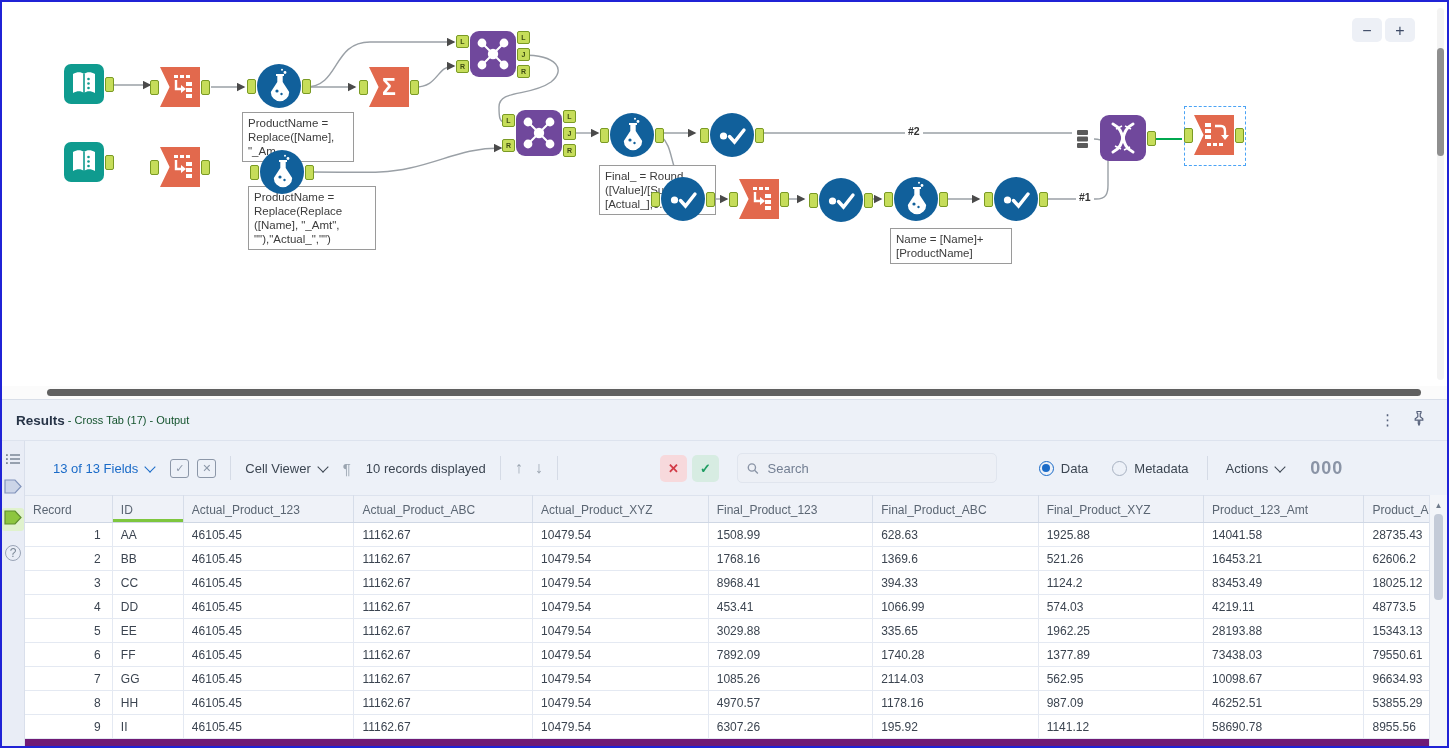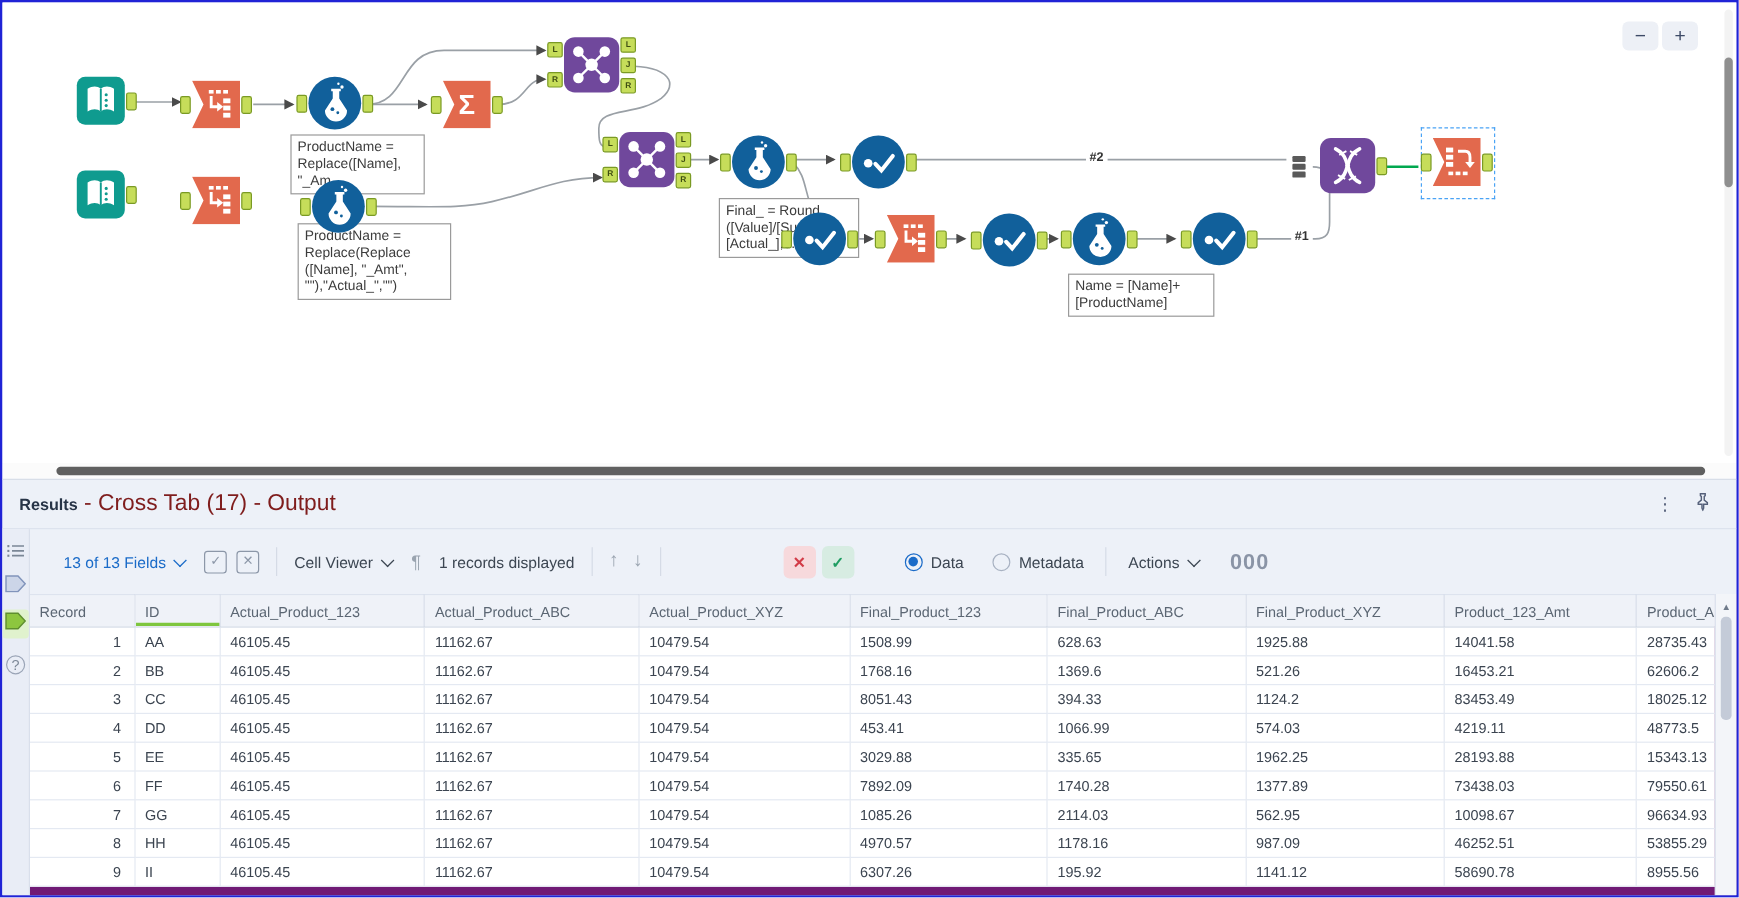--- a/index.html
+++ b/index.html
@@ -26,21 +26,21 @@
   .vtrack{position:absolute;right:3px;top:6px;bottom:6px;width:7px;background:#f3f3f3;border-radius:4px;z-index:8;}
   .vthumb{position:absolute;top:40px;left:0;width:7px;height:108px;background:#8f8f8f;border-radius:4px;}
   .stackanc{position:absolute;z-index:6;}
   
   .hscroll{position:relative;height:13px;background:#fbfbfb;}
   .hthumb{position:absolute;left:45px;right:26px;top:3px;height:7px;background:#606060;border-radius:4px;}
   
   .results{position:absolute;left:0;right:0;top:397px;bottom:0;background:#edf1f8;border-top:1px solid #d8dee8;display:flex;flex-direction:column;}
   .res-head{height:40px;display:flex;align-items:center;padding:0 14px;border-bottom:1px solid #dde3ee;}
   .res-title-b{font-weight:bold;color:#273447;font-size:13.5px;}
-  .res-title-r{color:#7f1d1d;font-size:19px;white-space:pre;}
+  .res-title-r{color:#14532d;font-size:11px;white-space:pre;}
   .res-head .spacer{flex:1;}
   .kebab{font-size:15px;color:#55607a;padding:0 10px;cursor:pointer;}
   .pin{padding:0 6px;cursor:pointer;}
   .res-body{flex:1;display:flex;min-height:0;}
   .strip{width:22px;background:#e9edf6;border-right:1px solid #d9dfeb;display:flex;flex-direction:column;align-items:center;padding-top:12px;gap:14px;}
   .strip .qm{font-size:12px;color:#7b8796;border:1.3px solid #9aa4b6;border-radius:50%;width:14px;height:14px;line-height:14px;text-align:center;}
   .penta-hl{background:#e0f2cd;border-radius:3px;padding:2px;}
   .main{flex:1;display:flex;flex-direction:column;min-width:0;}
   .toolbar{height:54px;display:flex;align-items:center;padding-left:28px;font-size:13px;color:#3c4652;flex:0 0 auto;}
   .blue-link{color:#1a6bc8;display:flex;align-items:center;cursor:pointer;}
@@ -429,27 +429,34 @@
             <span class="chev"></span>
           </span>
           <span class="tb-icon" style="margin-left:16px;">✓</span>
           <span class="tb-icon" style="margin-left:8px;">✕</span>
           <span class="tb-div"></span>
           <span style="display:flex;align-items:center;cursor:pointer;">
             <span>Cell Viewer</span>
             <span class="chev"></span>
           </span>
           <span class="gray-ico" style="margin-left:16px;font-size:15px;">¶</span>
-          <span style="margin-left:15px;">1 records displayed</span>
+          <span style="margin-left:15px;">10 records displayed</span>
           <span class="tb-div"></span>
           <span class="gray-ico" style="font-size:16px;">↑</span>
           <span class="gray-ico" style="margin-left:12px;font-size:16px;">↓</span>
           <span class="tb-div"></span>
           <span class="btn-x" style="margin-left:88px;">✕</span>
           <span class="btn-v" style="margin-left:5px;">✓</span>
+          <span class="search">
+            <svg width="13" height="13" viewBox="0 0 13 13">
+              <circle cx="5.4" cy="5.4" r="4" fill="none" stroke="#8a94a6" stroke-width="1.5"></circle>
+                <path d="M8.4 8.4 L12 12" stroke="#8a94a6" stroke-width="1.5"></path>
+            </svg>
+            <input type="text" placeholder="Search" style="">
+          </span>
           <span style="display:flex;align-items:center;margin-left:42px;">
             <span class="radio checked"></span>
             <span>Data</span>
           </span>
           <span style="display:flex;align-items:center;margin-left:24px;">
             <span class="radio"></span>
             <span>Metadata</span>
           </span>
           <span class="tb-div" style="margin:0 18px;"></span>
           <span style="display:flex;align-items:center;cursor:pointer;">
@@ -512,21 +519,21 @@
                     <td>521.26</td>
                     <td>16453.21</td>
                     <td>62606.2</td>
                   </tr>
                   <tr>
                     <td class="rec">3</td>
                     <td>CC</td>
                     <td>46105.45</td>
                     <td>11162.67</td>
                     <td>10479.54</td>
-                    <td>8051.43</td>
+                    <td>8968.41</td>
                     <td>394.33</td>
                     <td>1124.2</td>
                     <td>83453.49</td>
                     <td>18025.12</td>
                   </tr>
                   <tr>
                     <td class="rec">4</td>
                     <td>DD</td>
                     <td>46105.45</td>
                     <td>11162.67</td>

